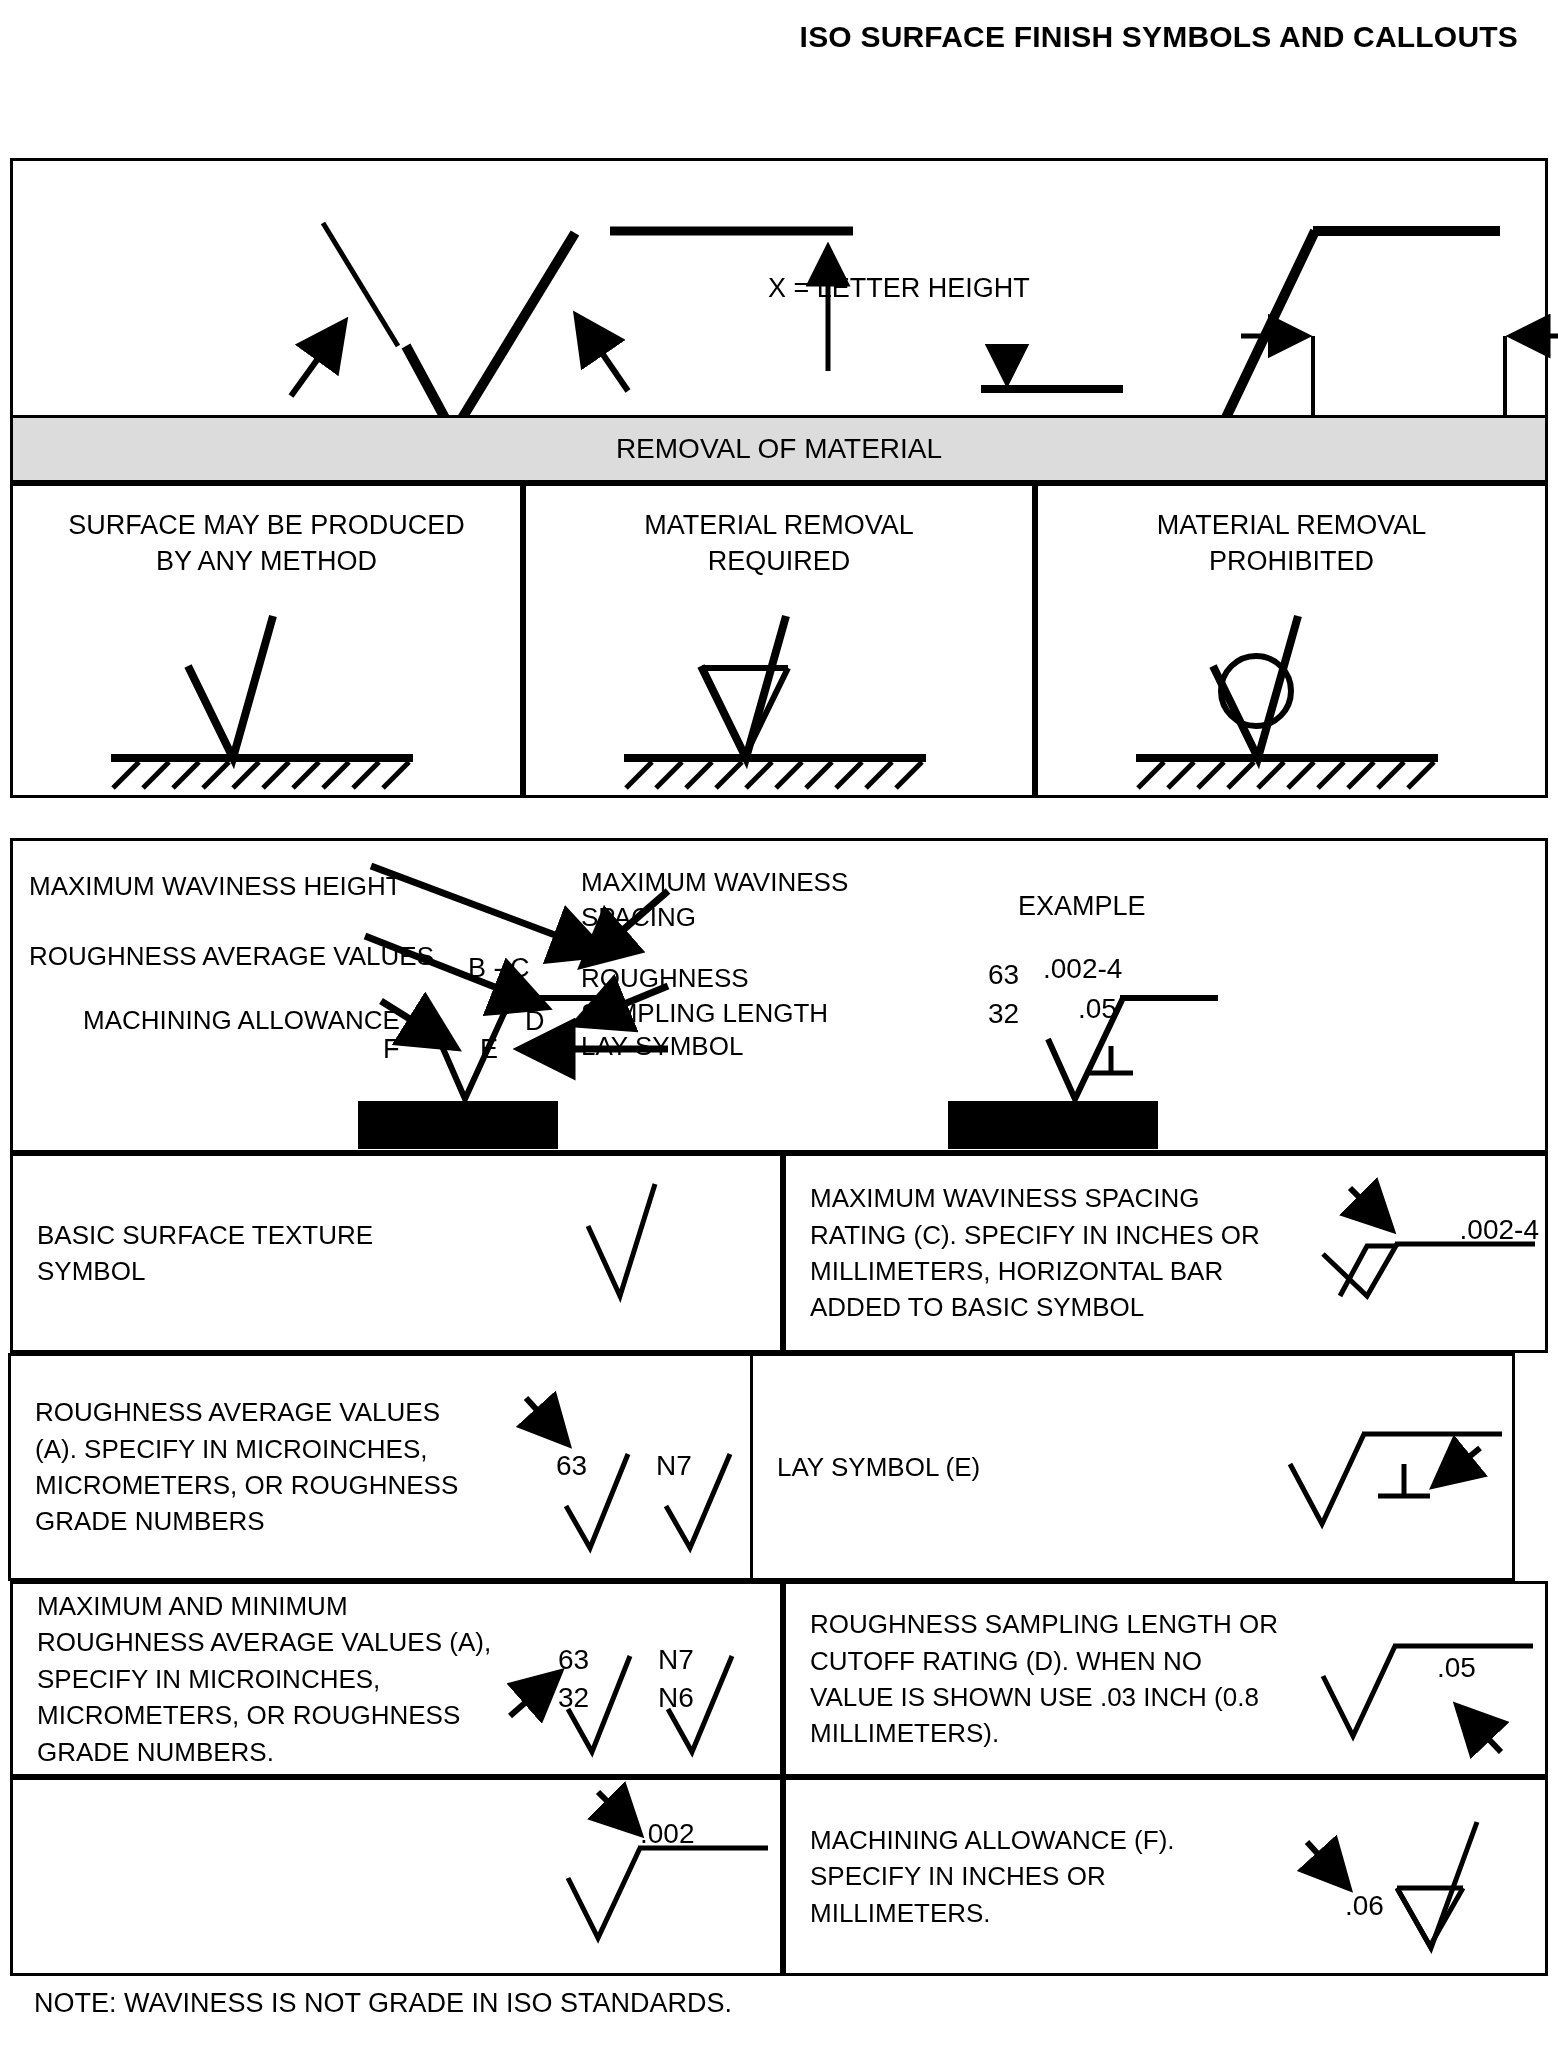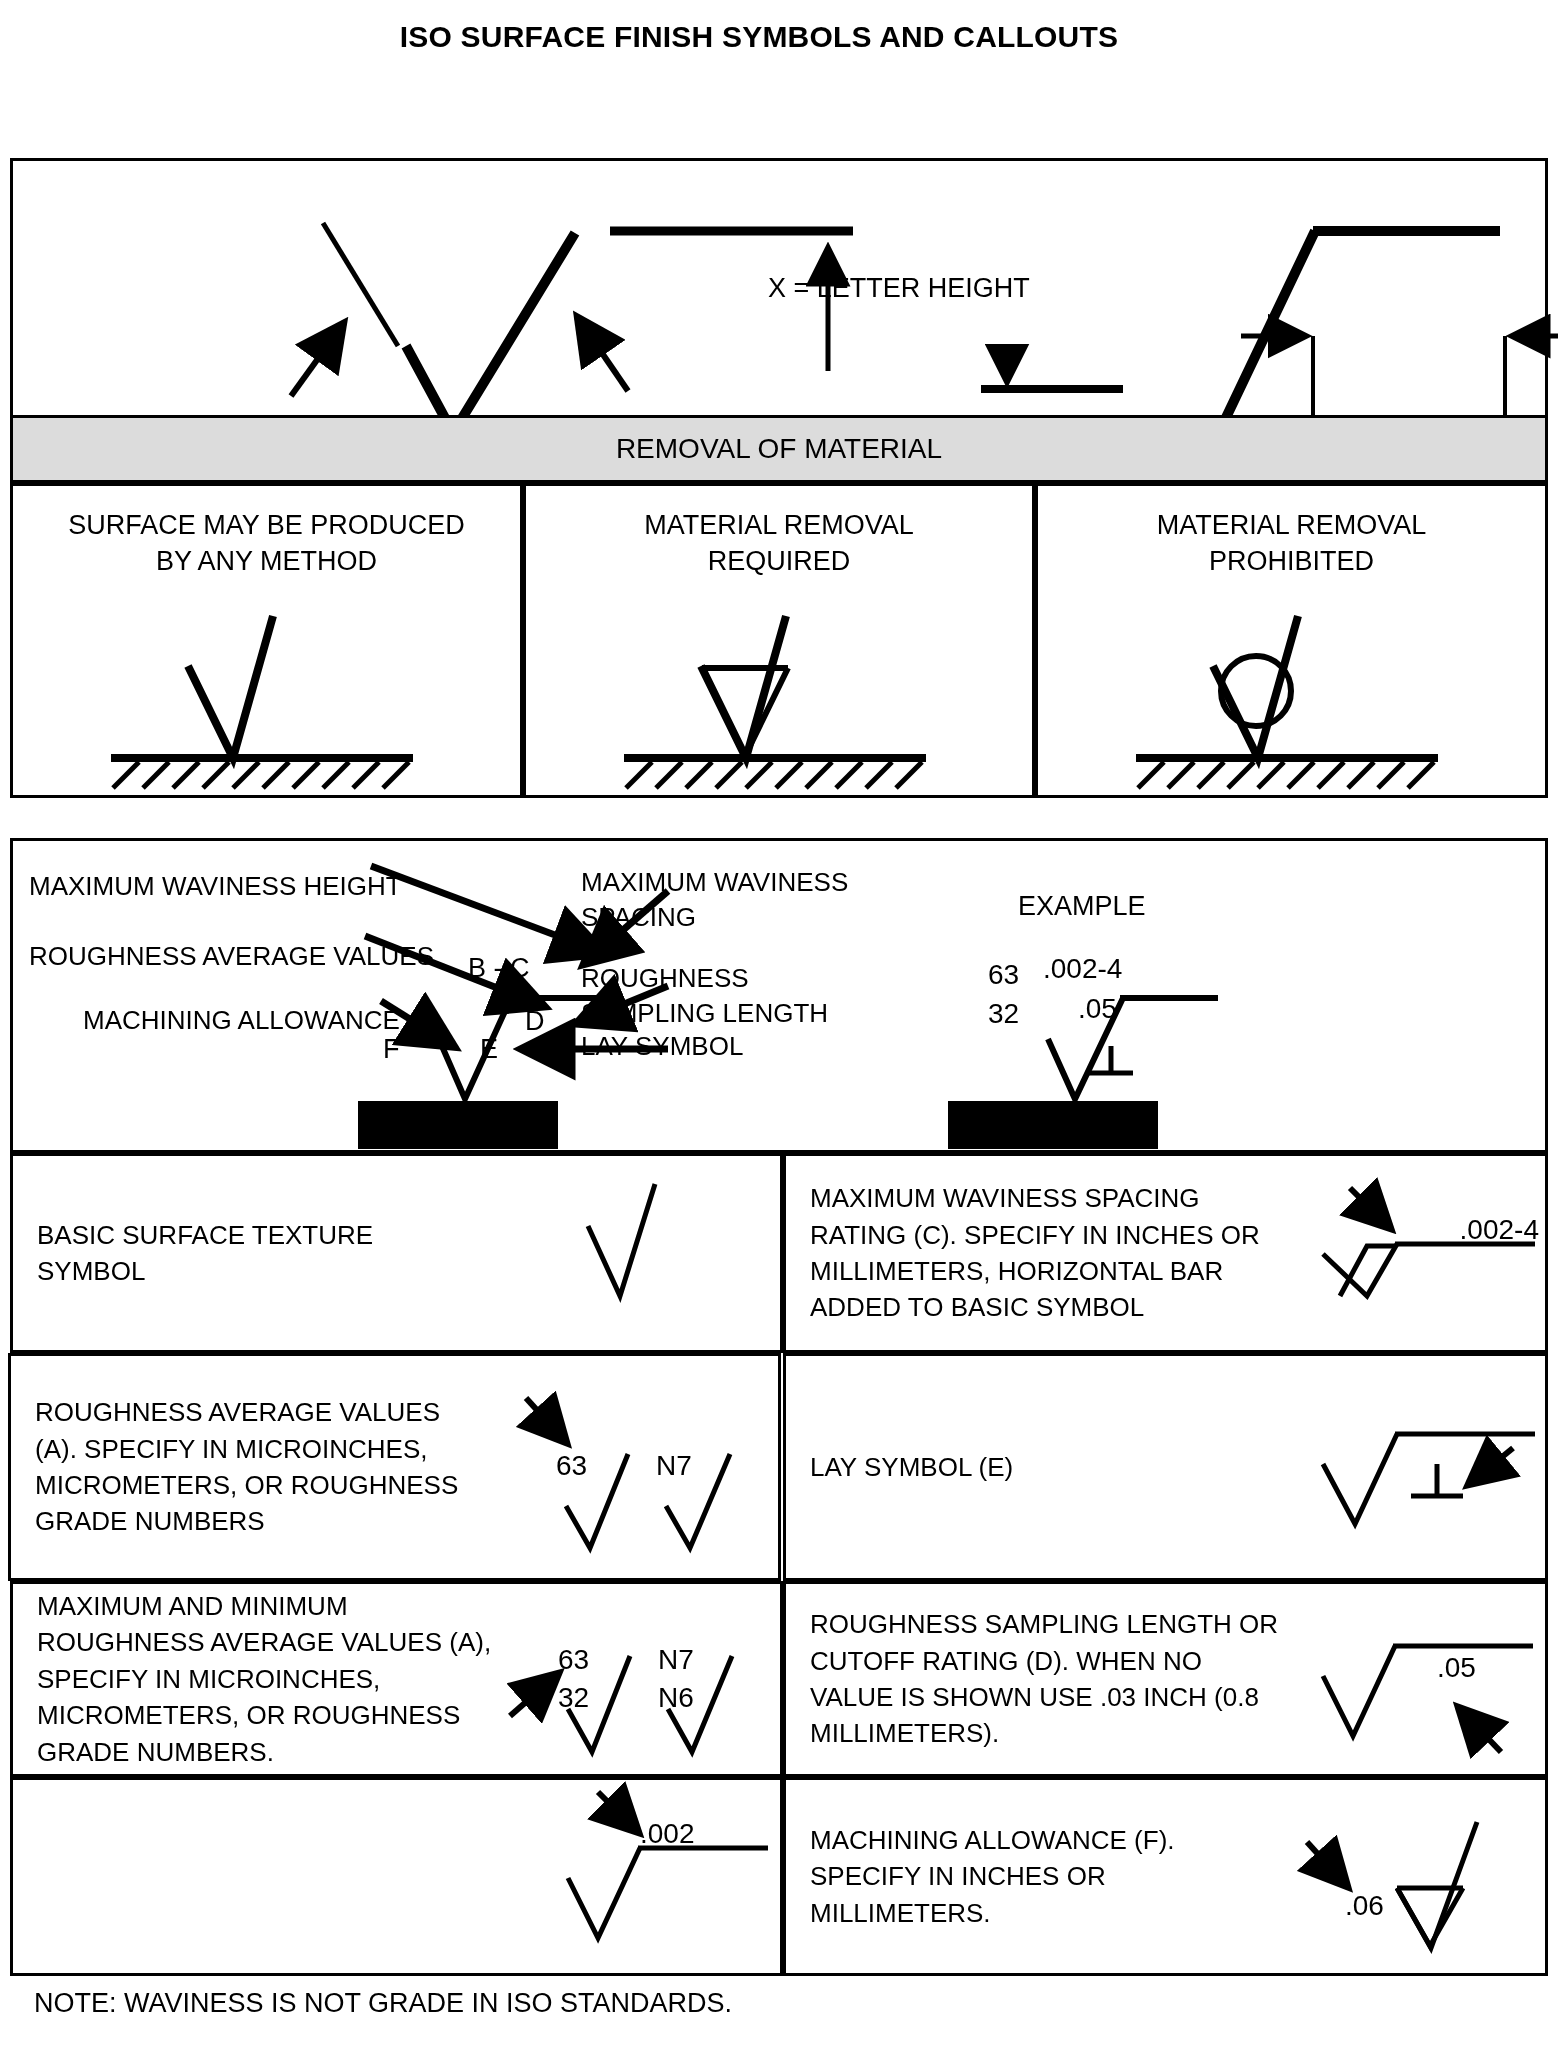--- a/index.html
+++ b/index.html
@@ -20,21 +20,21 @@
     width: 1558px;
     height: 2048px;
   }
 
   
   .title {
     position: absolute;
     top: 20px;
     left: 0;
     width: 1518px;
-    text-align: center;
+    text-align: right;
     font-size: 30px;
     font-weight: bold;
     letter-spacing: 0.2px;
   }
 
   
   .box {
     position: absolute;
     border: 3px solid #000;
     box-sizing: border-box;
@@ -63,21 +63,21 @@
   .col-figure {
     position: absolute;
     left: 0; top: 120px; width: 100%; height: 190px;
   }
 
   
   #panel-callout   { left: 10px;  top: 838px;  width: 1538px; height: 315px; }
   #cell-r1c1 { left: 10px;   top: 1153px; width: 773px;  height: 200px; }
   #cell-r1c2 { left: 783px;  top: 1153px; width: 765px;  height: 200px; }
   #cell-r2c1 { left: 8px;   top: 1353px; width: 773px;  height: 228px; }
-  #cell-r2c2 { left: 783px;  top: 1353px; width: 765px;  height: 228px; }
+  #cell-r2c2 { left: 750px;  top: 1353px; width: 765px;  height: 228px; }
   #cell-r3c1 { left: 10px;   top: 1581px; width: 773px;  height: 196px; }
   #cell-r3c2 { left: 783px;  top: 1581px; width: 765px;  height: 196px; }
   #cell-r4c1 { left: 10px;   top: 1777px; width: 773px;  height: 199px; }
   #cell-r4c2 { left: 783px;  top: 1777px; width: 765px;  height: 199px; }
 
   .cell-text {
     position: absolute;
     left: 24px; top: 0; height: 100%;
     width: 430px;
     display: flex; align-items: center;

